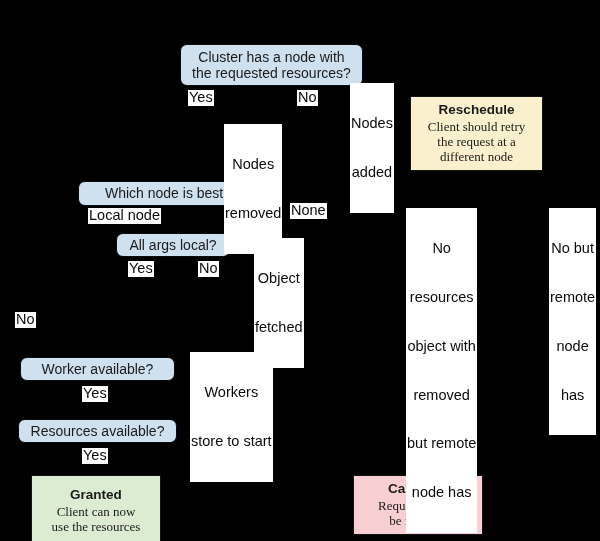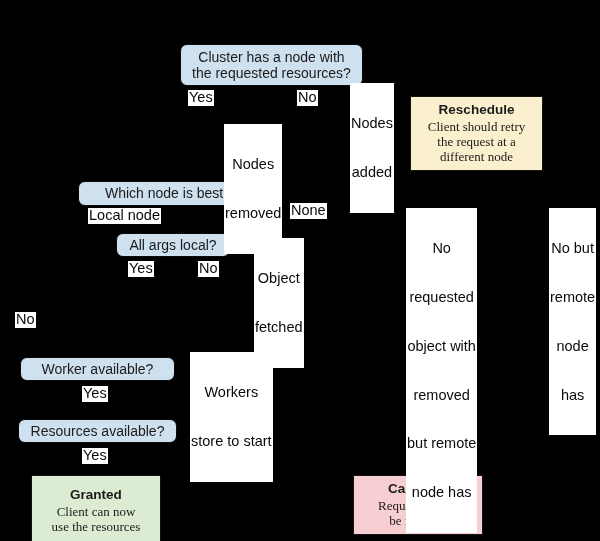--- a/index.html
+++ b/index.html
@@ -179,21 +179,21 @@
 
   <div class="elabel" style="left:198px; top:261px;">No</div>
 
   <div class="elabel multi" style="left:254px; top:238px;">
     <div>Object</div>
     <div>fetched</div>
   </div>
 
   <div class="elabel multi" style="left:406px; top:208px;">
     <div>No</div>
-    <div>requested</div>
+    <div>resources</div>
     <div>object with</div>
     <div>removed</div>
     <div>but remote</div>
     <div>node has</div>
   </div>
 
   <div class="elabel multi" style="left:549px; top:208px;">
     <div>No but</div>
     <div>remote</div>
     <div>node</div>

